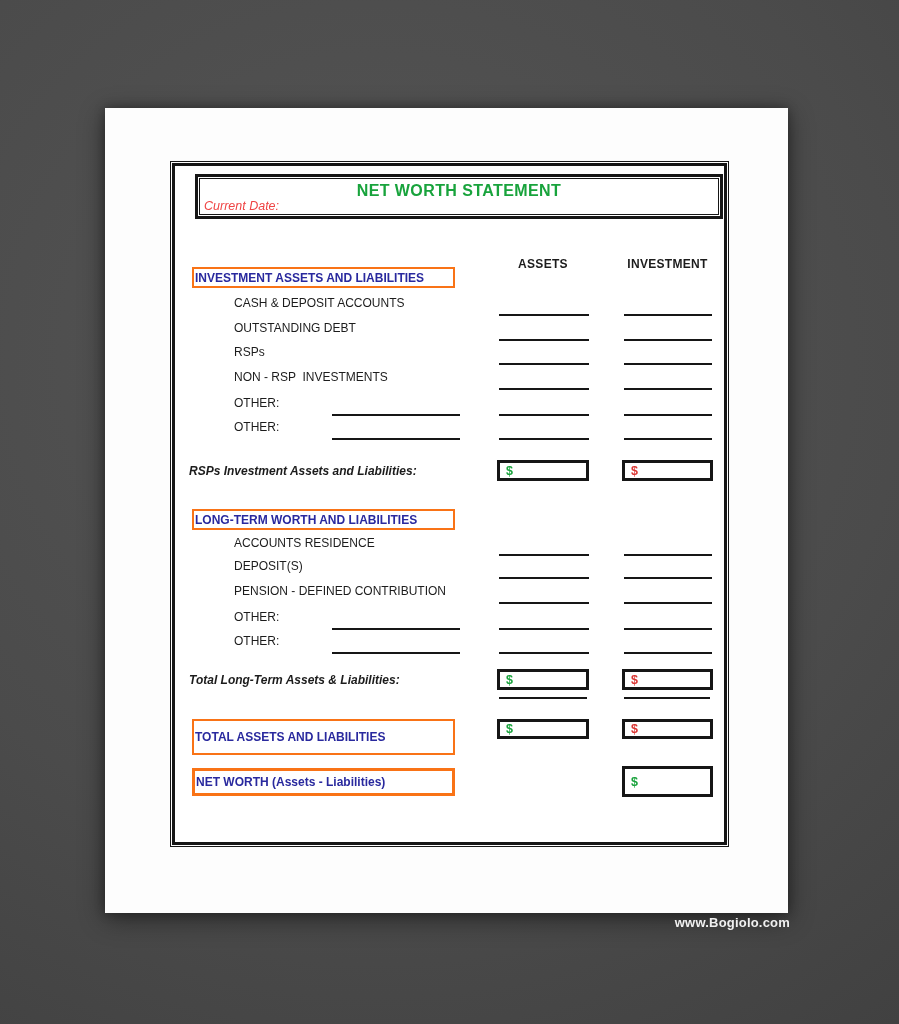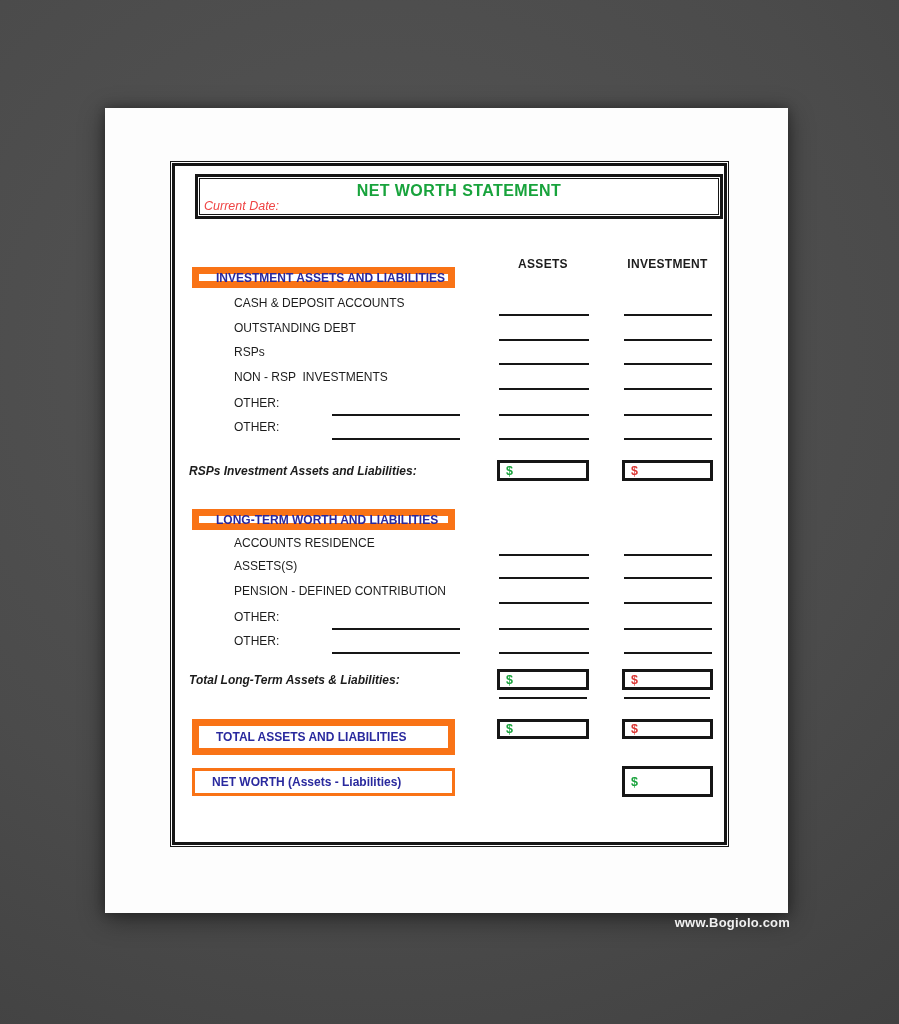--- a/index.html
+++ b/index.html
@@ -40,22 +40,22 @@
   
   .col-header{
     position:absolute;top:71px;height:14px;font-size:12px;font-weight:bold;
     color:#1c1c1c;text-align:center;letter-spacing:0.3px;margin-top:20px;
   }
   .col-header.assets{left:322px;width:92px;}
   .col-header.liab{left:447px;width:91px;}
   
   .section-box{
     position:absolute;left:17px;width:263px;height:21px;
-    box-sizing:border-box;border:7px solid #f97316;
-    display:flex;align-items:center;padding-left:17px;
+    box-sizing:border-box;border:2px solid #f97316;
+    display:flex;align-items:center;padding-left:1px;
     font-size:12px;font-weight:bold;white-space:pre;text-align:center;
   }
   
   .item-row{position:absolute;left:0;width:100%;height:24px;text-decoration:underline;}
   .item-label{
     position:absolute;left:59px;bottom:6px;font-size:12px;color:#1c1c1c;white-space:pre;
   }
   .fill-line{position:absolute;bottom:0;height:0;border-bottom:2px solid #161616;}
   .fill-line.assets{left:324px;width:90px;}
   .fill-line.liab{left:449px;width:88px;}
@@ -144,21 +144,21 @@
       </div>
 
       <div class="section-box" style="top:343px;color:#29299e">LONG-TERM WORTH AND LIABILITIES</div>
 
       <div class="item-row" style="top:366px">
         <span class="item-label">ACCOUNTS RESIDENCE</span>
         <span class="fill-line assets"></span>
         <span class="fill-line liab"></span>
       </div>
       <div class="item-row" style="top:389px">
-        <span class="item-label">ASSETS(S)</span>
+        <span class="item-label">DEPOSIT(S)</span>
         <span class="fill-line assets"></span>
         <span class="fill-line liab"></span>
       </div>
       <div class="item-row" style="top:414px">
         <span class="item-label">PENSION - DEFINED CONTRIBUTION</span>
         <span class="fill-line assets"></span>
         <span class="fill-line liab"></span>
       </div>
       <div class="item-row" style="top:440px">
         <span class="item-label">OTHER:</span>

